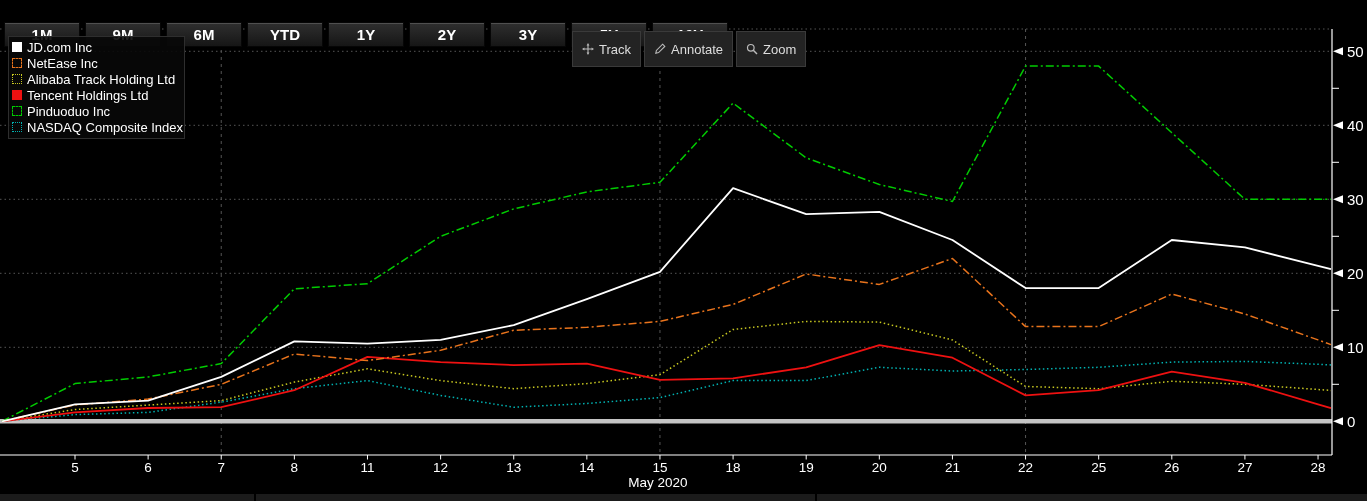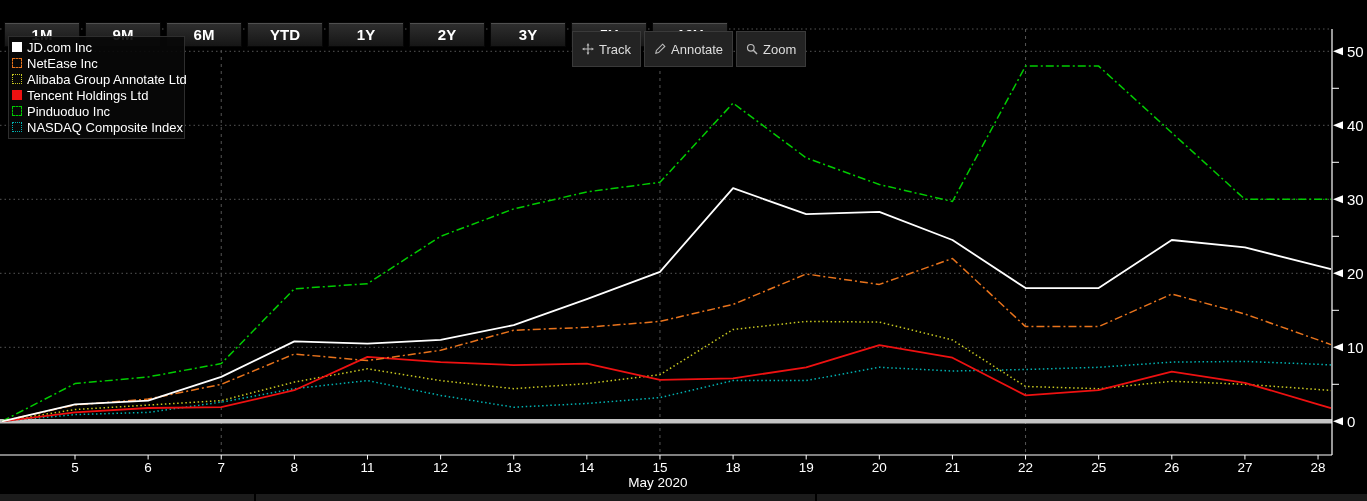--- a/index.html
+++ b/index.html
@@ -162,21 +162,21 @@
       <div class="legend-row">
         <span class="legend-sw" style="background: rgb(255, 255, 255);"></span>
         <span class="legend-label">JD.com Inc</span>
       </div>
       <div class="legend-row">
         <span class="legend-sw" style="border: 1px dashed rgb(232, 115, 28);"></span>
         <span class="legend-label">NetEase Inc</span>
       </div>
       <div class="legend-row">
         <span class="legend-sw" style="border: 1px dotted rgb(200, 200, 32);"></span>
-        <span class="legend-label">Alibaba Group Annotate Ltd</span>
+        <span class="legend-label">Alibaba Track Holding Ltd</span>
       </div>
       <div class="legend-row">
         <span class="legend-sw" style="background: rgb(238, 17, 17);"></span>
         <span class="legend-label">Tencent Holdings Ltd</span>
       </div>
       <div class="legend-row">
         <span class="legend-sw" style="border: 1px dashed rgb(0, 204, 0);"></span>
         <span class="legend-label">Pinduoduo Inc</span>
       </div>
       <div class="legend-row">

